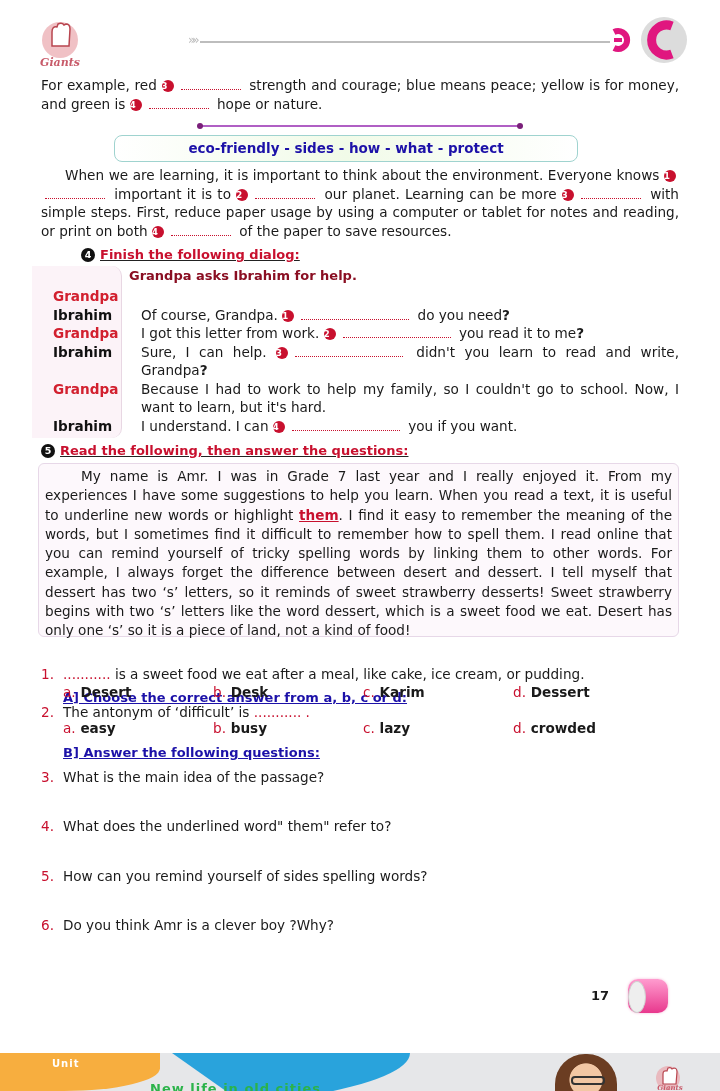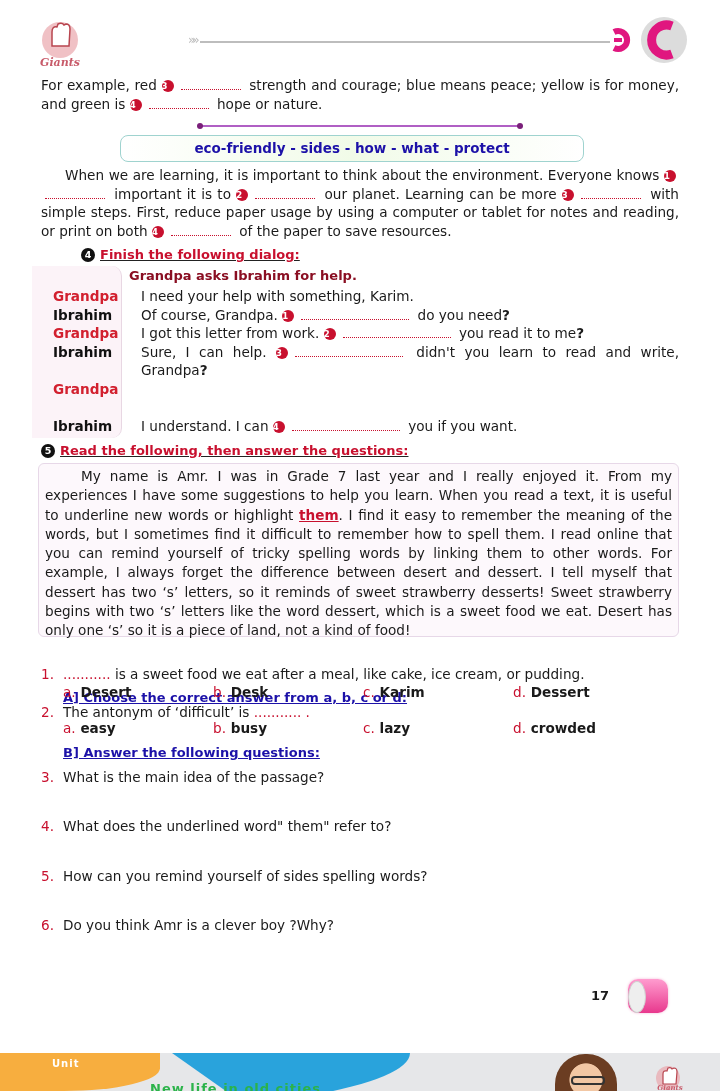--- a/index.html
+++ b/index.html
@@ -16,21 +16,21 @@
   .para { left: 41px; width: 638px; line-height: 18.5px; text-align: justify; text-align-last: left; }
   .para .ind { display: inline-block; width: 24px; }
   .num { display: inline-block; width: 12px; height: 12px; border-radius: 50%; background: #c8102e; color: #fff; font-size: 8.5px; font-weight: bold; text-align: center; line-height: 12px; vertical-align: 1px; margin-right: 3px; }
   .blank { display: inline-block; border-bottom: 1.5px dotted #c8102e; height: 10px; vertical-align: baseline; margin: 0 4px; }
   .blank.s { width: 60px; }
   .blank.l { width: 108px; }
 
   
   .bank-line { left: 200px; top: 125px; width: 320px; height: 2px; background: #b05fc4; }
   .bank-dot { width: 6px; height: 6px; border-radius: 50%; background: #7a1f7a; top: 123px; }
-  .bank-box { left: 120px; top: 135px; width: 464px; height: 27px; border: 1px solid #9fd3cf; border-radius: 8px; background: linear-gradient(90deg, #fff 0%, #f1fbe8 50%, #fff 100%); text-align: center; line-height: 25px; color: #1c11a8; font-weight: bold; font-size: 13.5px; }
+  .bank-box { left: 114px; top: 135px; width: 464px; height: 27px; border: 1px solid #9fd3cf; border-radius: 8px; background: linear-gradient(90deg, #fff 0%, #f1fbe8 50%, #fff 100%); text-align: center; line-height: 25px; color: #1c11a8; font-weight: bold; font-size: 13.5px; }
 
   .section-head { left: 41px; font-weight: bold; font-size: 13px; }
   .section-head .circ { display: inline-block; width: 14px; height: 14px; border-radius: 50%; background: #111; color: #fff; font-size: 9.5px; text-align: center; line-height: 14px; margin-right: 5px; vertical-align: 1px; }
   .section-head .ttl { color: #c8102e; text-decoration: underline; text-decoration-color: #222; }
 
   
   .dialog-side { left: 32px; top: 266px; width: 90px; height: 172px; background: #fcf3f8; border-radius: 0 10px 10px 0; border-right: 1.5px solid #e8d7e3; }
   .dlg-title { left: 129px; top: 268px; font-weight: bold; color: #8a0e22; font-size: 13px; }
   .dlg-row { left: 41px; width: 638px; line-height: 18.5px; display: flex; }
   .dlg-speaker { width: 88px; font-weight: bold; flex: none; margin-left: 12px; }
@@ -106,36 +106,36 @@
 </div>
 
 <div class="abs section-head" style="top:247px;padding-left:40px;">
   <span class="circ">4</span><span class="ttl">Finish the following dialog:</span>
 </div>
 <div class="abs dialog-side"></div>
 <div class="abs dlg-title">Grandpa asks Ibrahim for help.</div>
 
 <div class="abs dlg-row" style="top:287px;">
   <span class="dlg-speaker g">Grandpa</span>
-  <span class="dlg-text">I need your help with something, Karim.</span>
 </div>
 <div class="abs dlg-row" style="top:305.5px;">
   <span class="dlg-speaker i">Ibrahim</span>
   <span class="dlg-text"><span>Of course, Grandpa.</span> <span class="num">1</span><span class="blank l"></span> <span>do you need</span><b>?</b></span>
 </div>
 <div class="abs dlg-row" style="top:324px;">
   <span class="dlg-speaker g">Grandpa</span>
   <span class="dlg-text"><span>I got this letter from work.</span> <span class="num">2</span><span class="blank l"></span> <span>you read it to me</span><b>?</b></span>
 </div>
 <div class="abs dlg-row" style="top:342.5px;">
   <span class="dlg-speaker i">Ibrahim</span>
   <span class="dlg-text"><span>Sure, I can help.</span> <span class="num">3</span><span class="blank l"></span> <span>didn't you learn to read and write, Grandpa</span><b>?</b></span>
 </div>
 <div class="abs dlg-row" style="top:379.5px;">
   <span class="dlg-speaker g">Grandpa</span>
+  <span class="dlg-text">Because I had to work to help my family, so I couldn't go to school. Now, I want to learn, but it's hard.</span>
 </div>
 <div class="abs dlg-row" style="top:417px;">
   <span class="dlg-speaker i">Ibrahim</span>
   <span class="dlg-text"><span>I understand. I can</span> <span class="num">4</span><span class="blank l"></span> <span>you if you want.</span></span>
 </div>
 
 <div class="abs section-head" style="top:443px;">
   <span class="circ">5</span><span class="ttl">Read the following, then answer the questions:</span>
 </div>
 <div class="abs reading">

